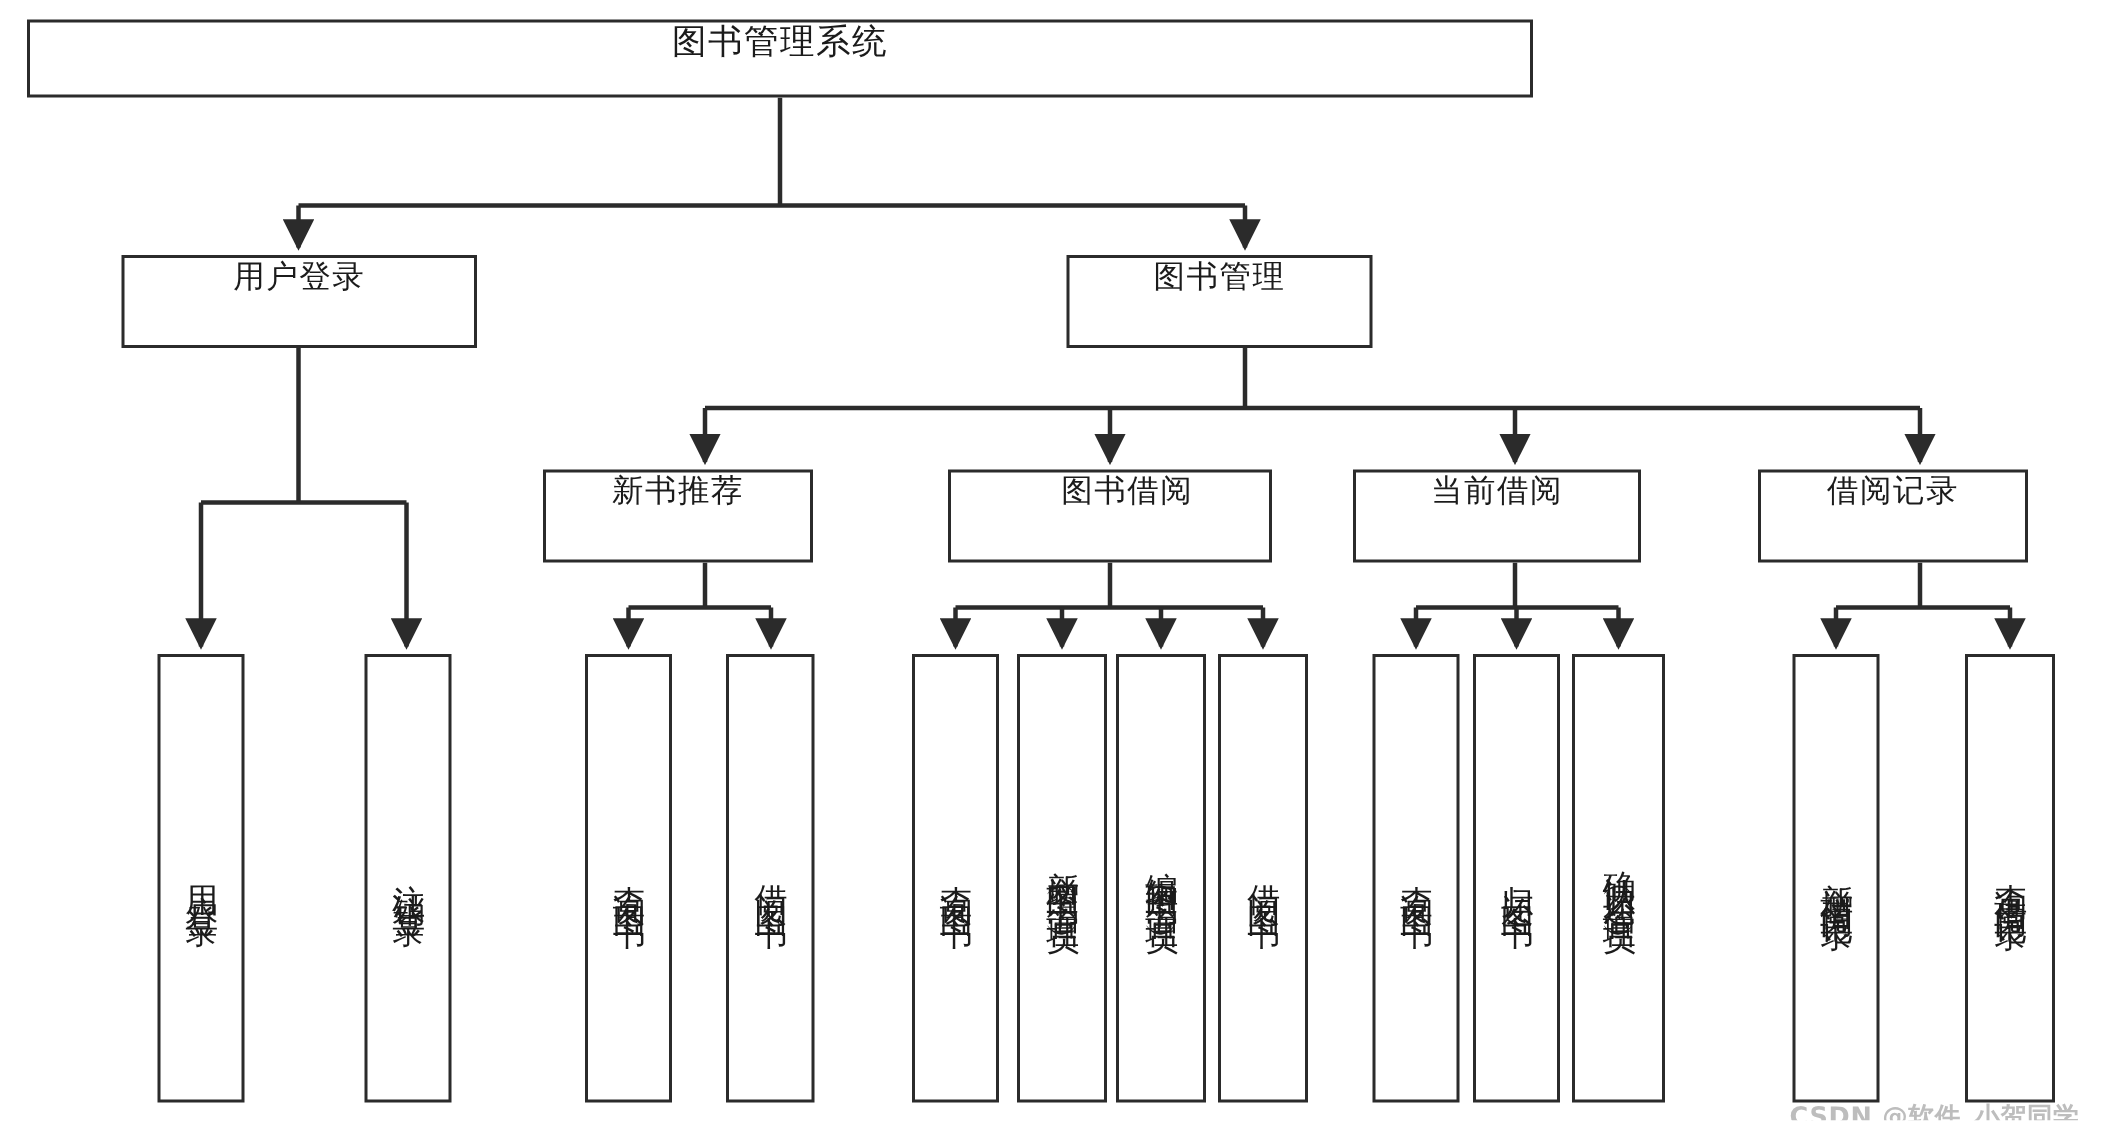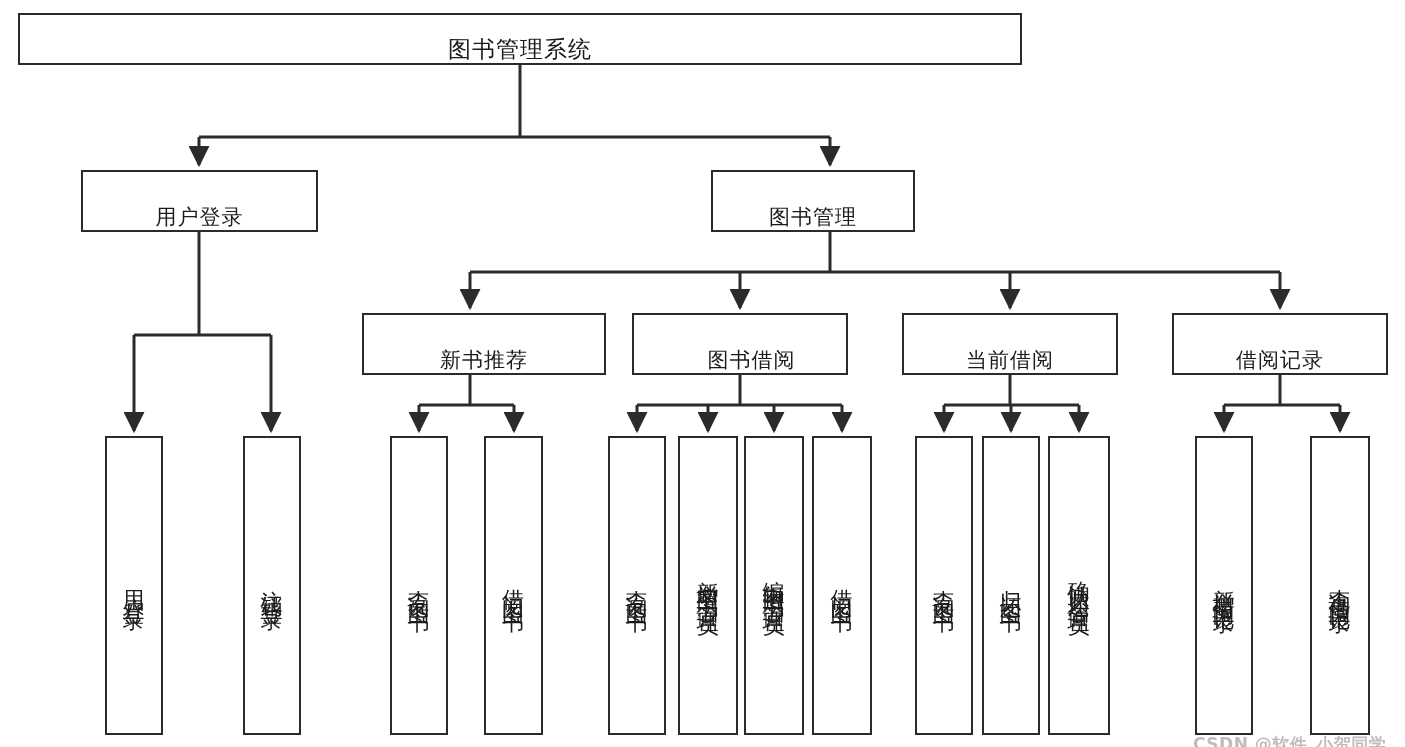--- a/index.html
+++ b/index.html
@@ -24,21 +24,21 @@
     top: 0;
     width: 1405px;
     height: 747px;
   }
   .node {
     position: absolute;
     box-sizing: border-box;
     background: #ffffff;
     border: 2px solid #2b2b2b;
     display: flex;
-    align-items: flex-end;
+    align-items: flex-start;
     justify-content: center;
     color: #1b1b1b;
   }
   .node .label {
     display: block;
     text-align: center;
     line-height: 1.18;
     white-space: pre-line;
   }
   
@@ -65,24 +65,24 @@
   #node-book-manage { left: 711px; width: 204px; }
   
   .node.lvl2 {
     top: 313px;
     height: 62px;
   }
   .node.lvl2 .label {
     font-size: 21px;
     letter-spacing: 1px;
   }
-  #node-new-book-rec   { left: 362px;  width: 244px; }
+  #node-new-book-rec   { left: 362px;  width: 180px; }
   #node-book-borrow    { left: 632px;  width: 216px; padding-left: 23px; }
-  #node-current-borrow { left: 902px;  width: 216px; }
-  #node-borrow-record  { left: 1172px; width: 216px; }
+  #node-current-borrow { left: 902px;  width: 192px; }
+  #node-borrow-record  { left: 1172px; width: 180px; }
   
   .node.leaf {
     top: 436px;
     height: 299px;
     align-items: center;
     justify-content: center;
     padding: 6px 2px;
   }
   .node.leaf .label {
     writing-mode: vertical-rl;

